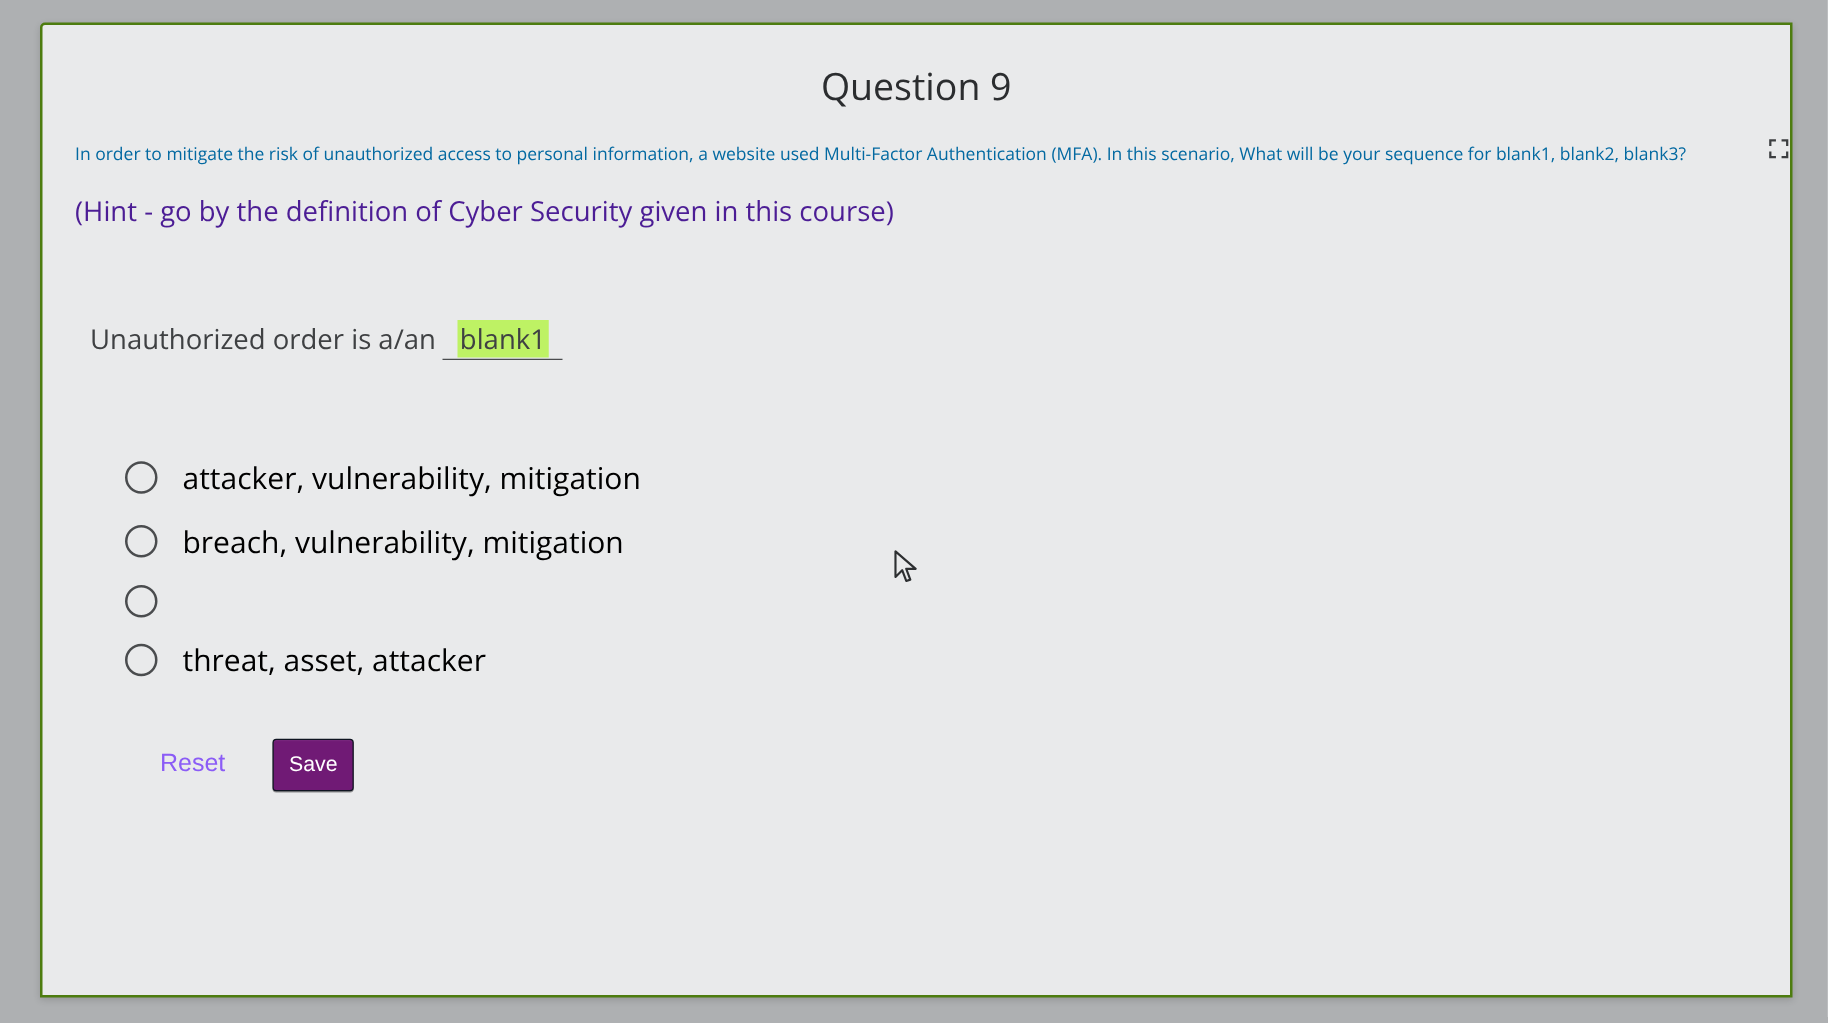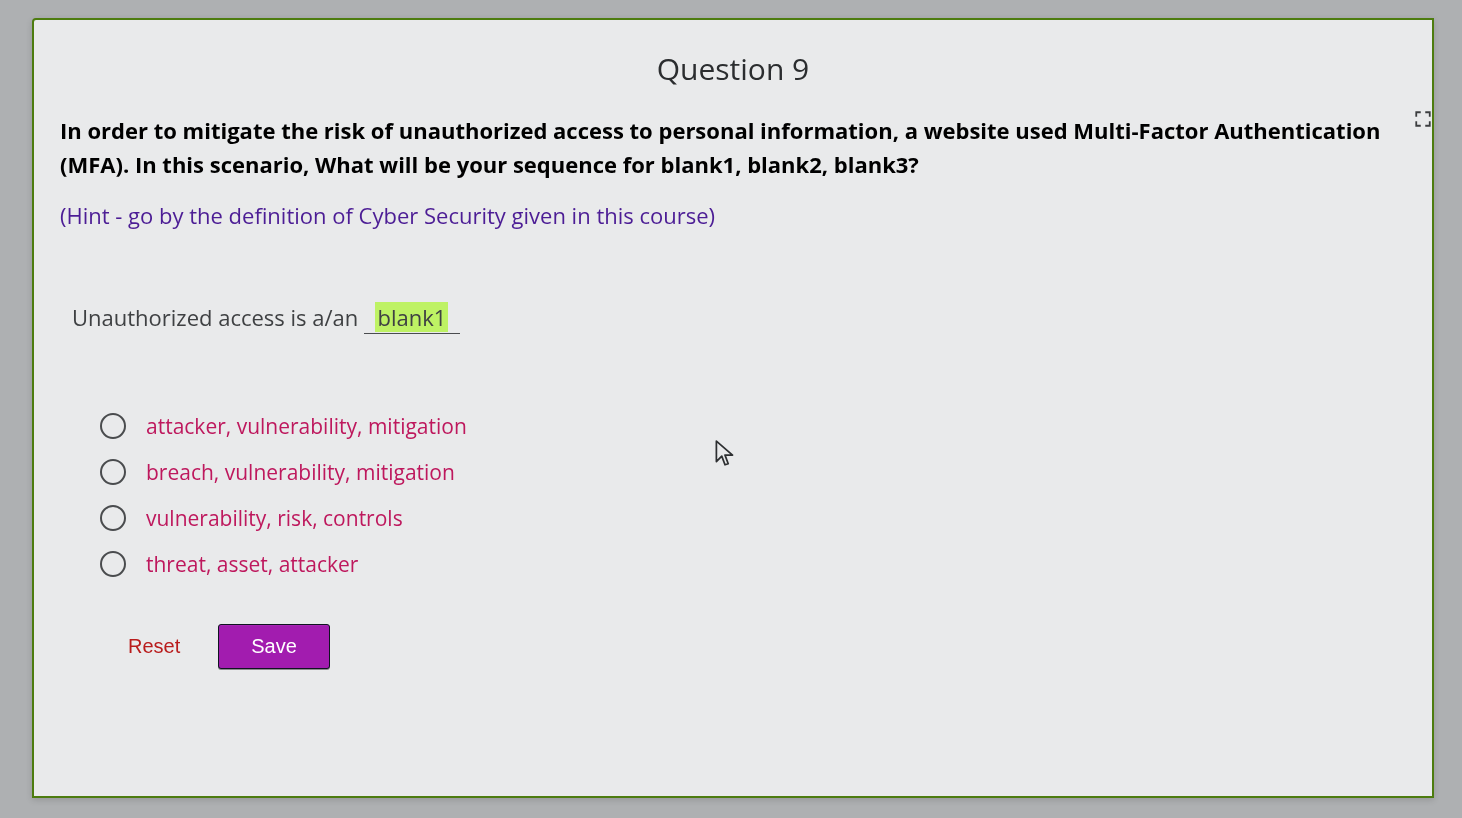--- a/index.html
+++ b/index.html
@@ -36,24 +36,24 @@
     height: 18px;
     color: #444;
     cursor: pointer;
   }
   .fullscreen-icon svg { width: 18px; height: 18px; display:block; }
   .body {
     padding: 0 26px 0 26px;
     color: #3c3e40;
   }
   .prompt {
-    font-size: 22px;
+    font-size: 14px;
     line-height: 1.55;
-    font-weight: 700;
-    color: #000000;
+    font-weight: 400;
+    color: #0369a1;
   }
   .hint {
     margin-top: 18px;
     font-size: 22px;
     line-height: 1.5;
     color: #4c1d95;
   }
   .fill-block {
     margin-top: 70px;
     padding-left: 12px;
@@ -85,45 +85,45 @@
   }
   .radio {
     width: 26px;
     height: 26px;
     border: 2px solid #4a4c4e;
     border-radius: 50%;
     flex: 0 0 26px;
     background: transparent;
   }
   .option-label {
-    font-size: 21px;
-    color: #be185d;
+    font-size: 24px;
+    color: #000000;
   }
   .actions {
     margin-top: 46px;
     padding-left: 64px;
     display: flex;
     align-items: center;
     gap: 34px;
   }
   .btn-reset {
     font-size: 20px;
-    color: #b91c1c;
+    color: #8b5cf6;
     background: transparent;
     border: none;
     cursor: pointer;
     padding: 6px 4px;
   }
   .btn-save {
-    font-size: 20px;
+    font-size: 17px;
     color: #ffffff;
-    background: #a21caf;
+    background: #701a75;
     border: 1px solid #0f1420;
     border-radius: 3px;
-    padding: 10px 32px;
+    padding: 10px 12px;
     cursor: pointer;
     box-shadow: 0 1px 0 rgba(0,0,0,0.4), inset 0 1px 0 rgba(255,255,255,0.05);
   }
   .cursor {
     position: absolute;
     top: 420px;
     left: 680px;
     width: 22px;
     height: 22px;
     pointer-events: none;
@@ -147,36 +147,35 @@
   </div>
 
   <div class="body">
 
     <p class="prompt">In order to mitigate the risk of unauthorized access to personal information, a website used Multi-Factor Authentication (MFA). In this scenario, What will be your sequence for blank1, blank2, blank3?</p>
 
     <p class="hint">(Hint - go by the definition of Cyber Security given in this course)</p>
 
     <div class="fill-block">
       <div class="fill-line">
-        <span>Unauthorized access is a/an </span><span class="underline">&nbsp;&nbsp;<span class="blank-hl">blank1</span>&nbsp;&nbsp;</span>
+        <span>Unauthorized order is a/an </span><span class="underline">&nbsp;&nbsp;<span class="blank-hl">blank1</span>&nbsp;&nbsp;</span>
       </div>
     </div>
 
     <div class="options">
       <div class="option">
         <span class="radio"></span>
         <span class="option-label">attacker, vulnerability, mitigation</span>
       </div>
       <div class="option">
         <span class="radio"></span>
         <span class="option-label">breach, vulnerability, mitigation</span>
       </div>
       <div class="option">
         <span class="radio"></span>
-        <span class="option-label">vulnerability, risk, controls</span>
       </div>
       <div class="option">
         <span class="radio"></span>
         <span class="option-label">threat, asset, attacker</span>
       </div>
     </div>
 
     <div class="actions">
       <button class="btn-reset">Reset</button>
       <button class="btn-save">Save</button>

